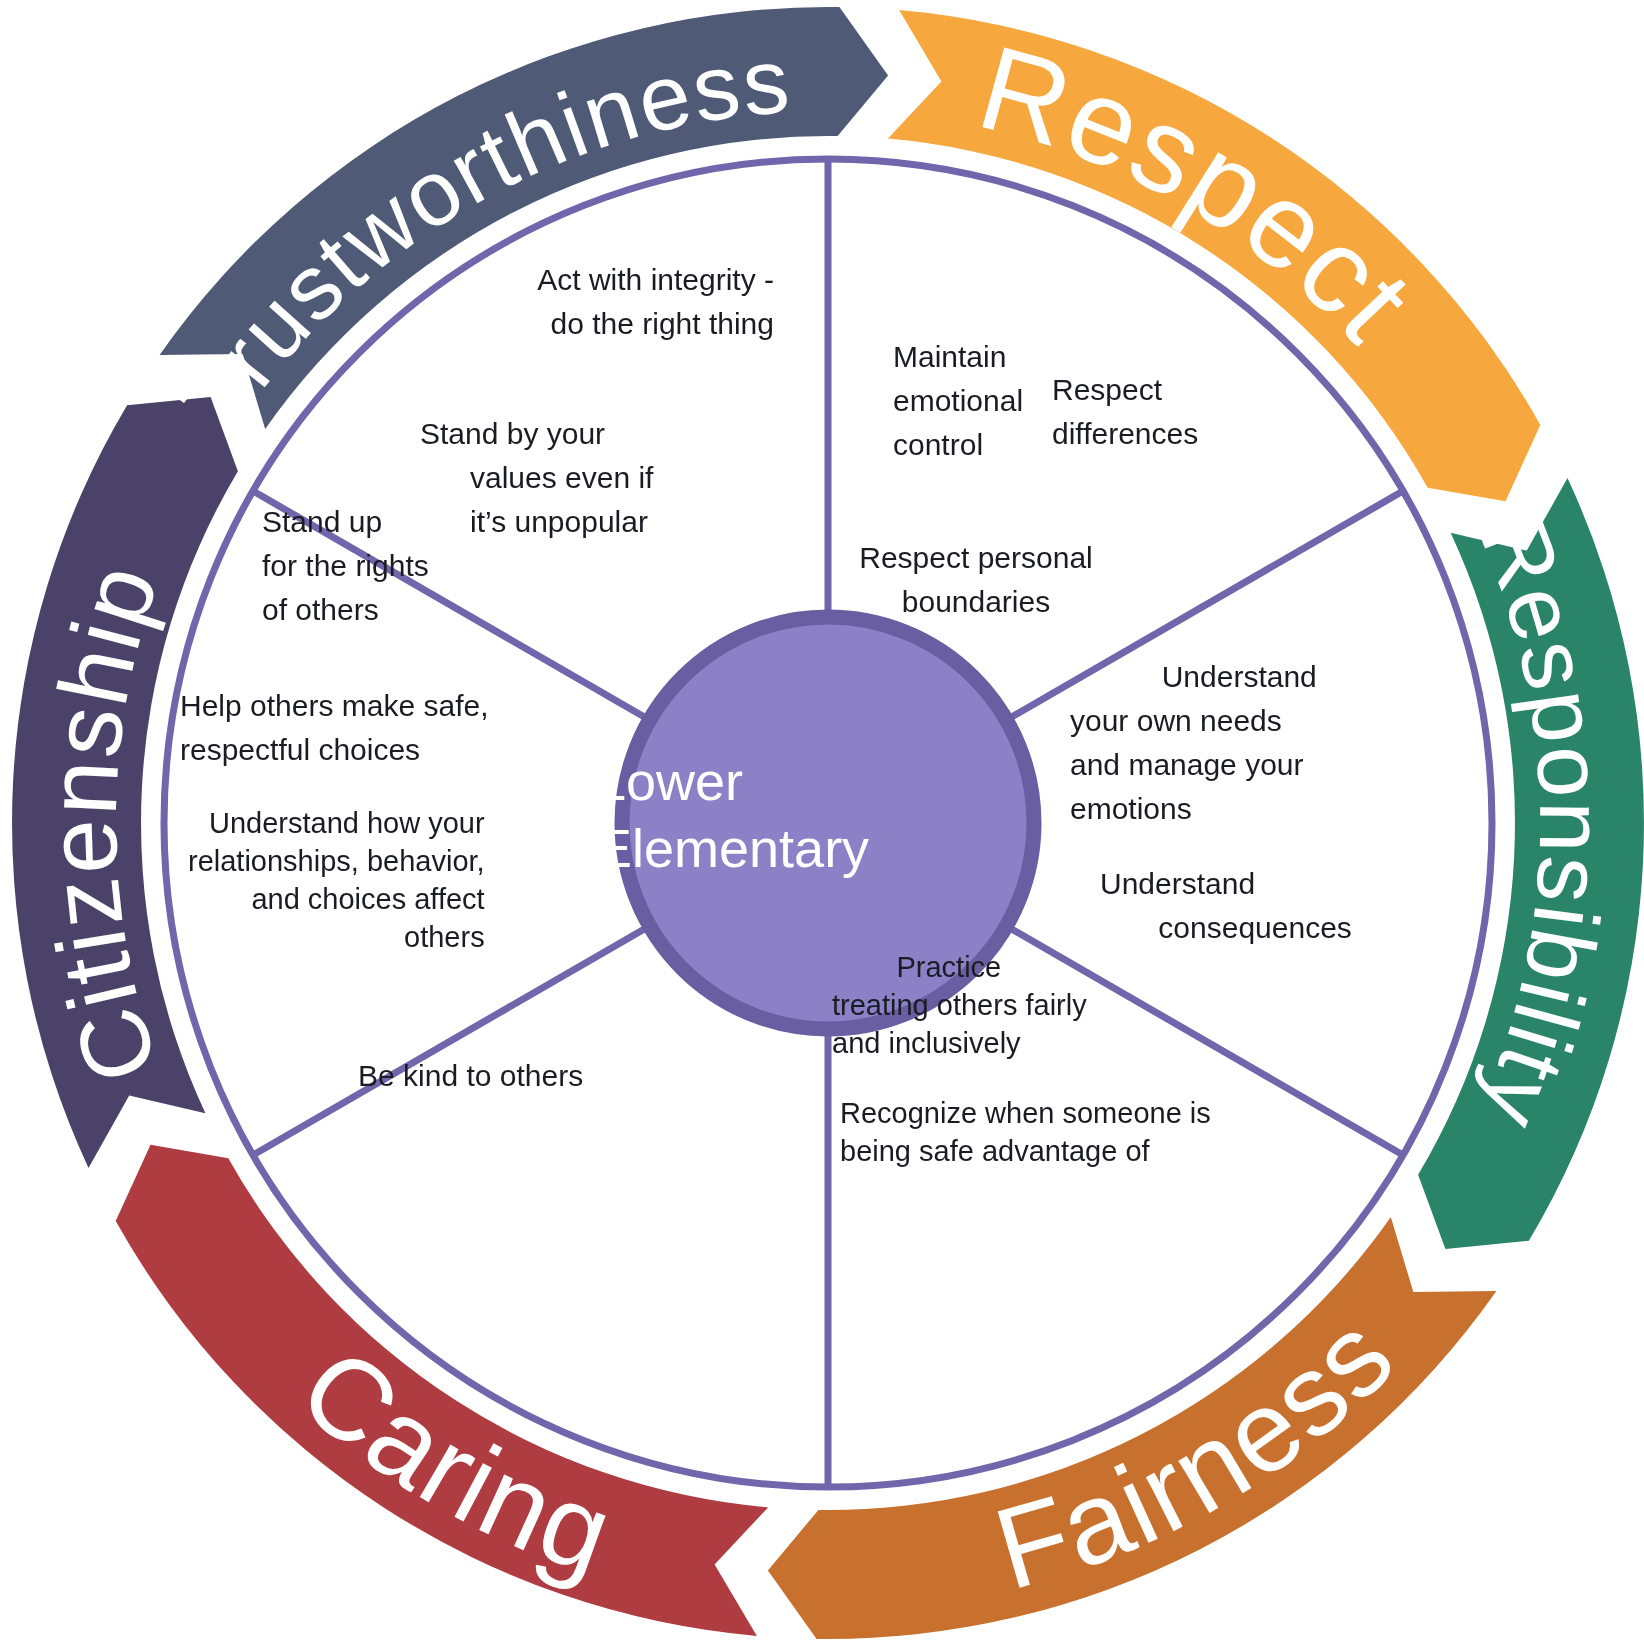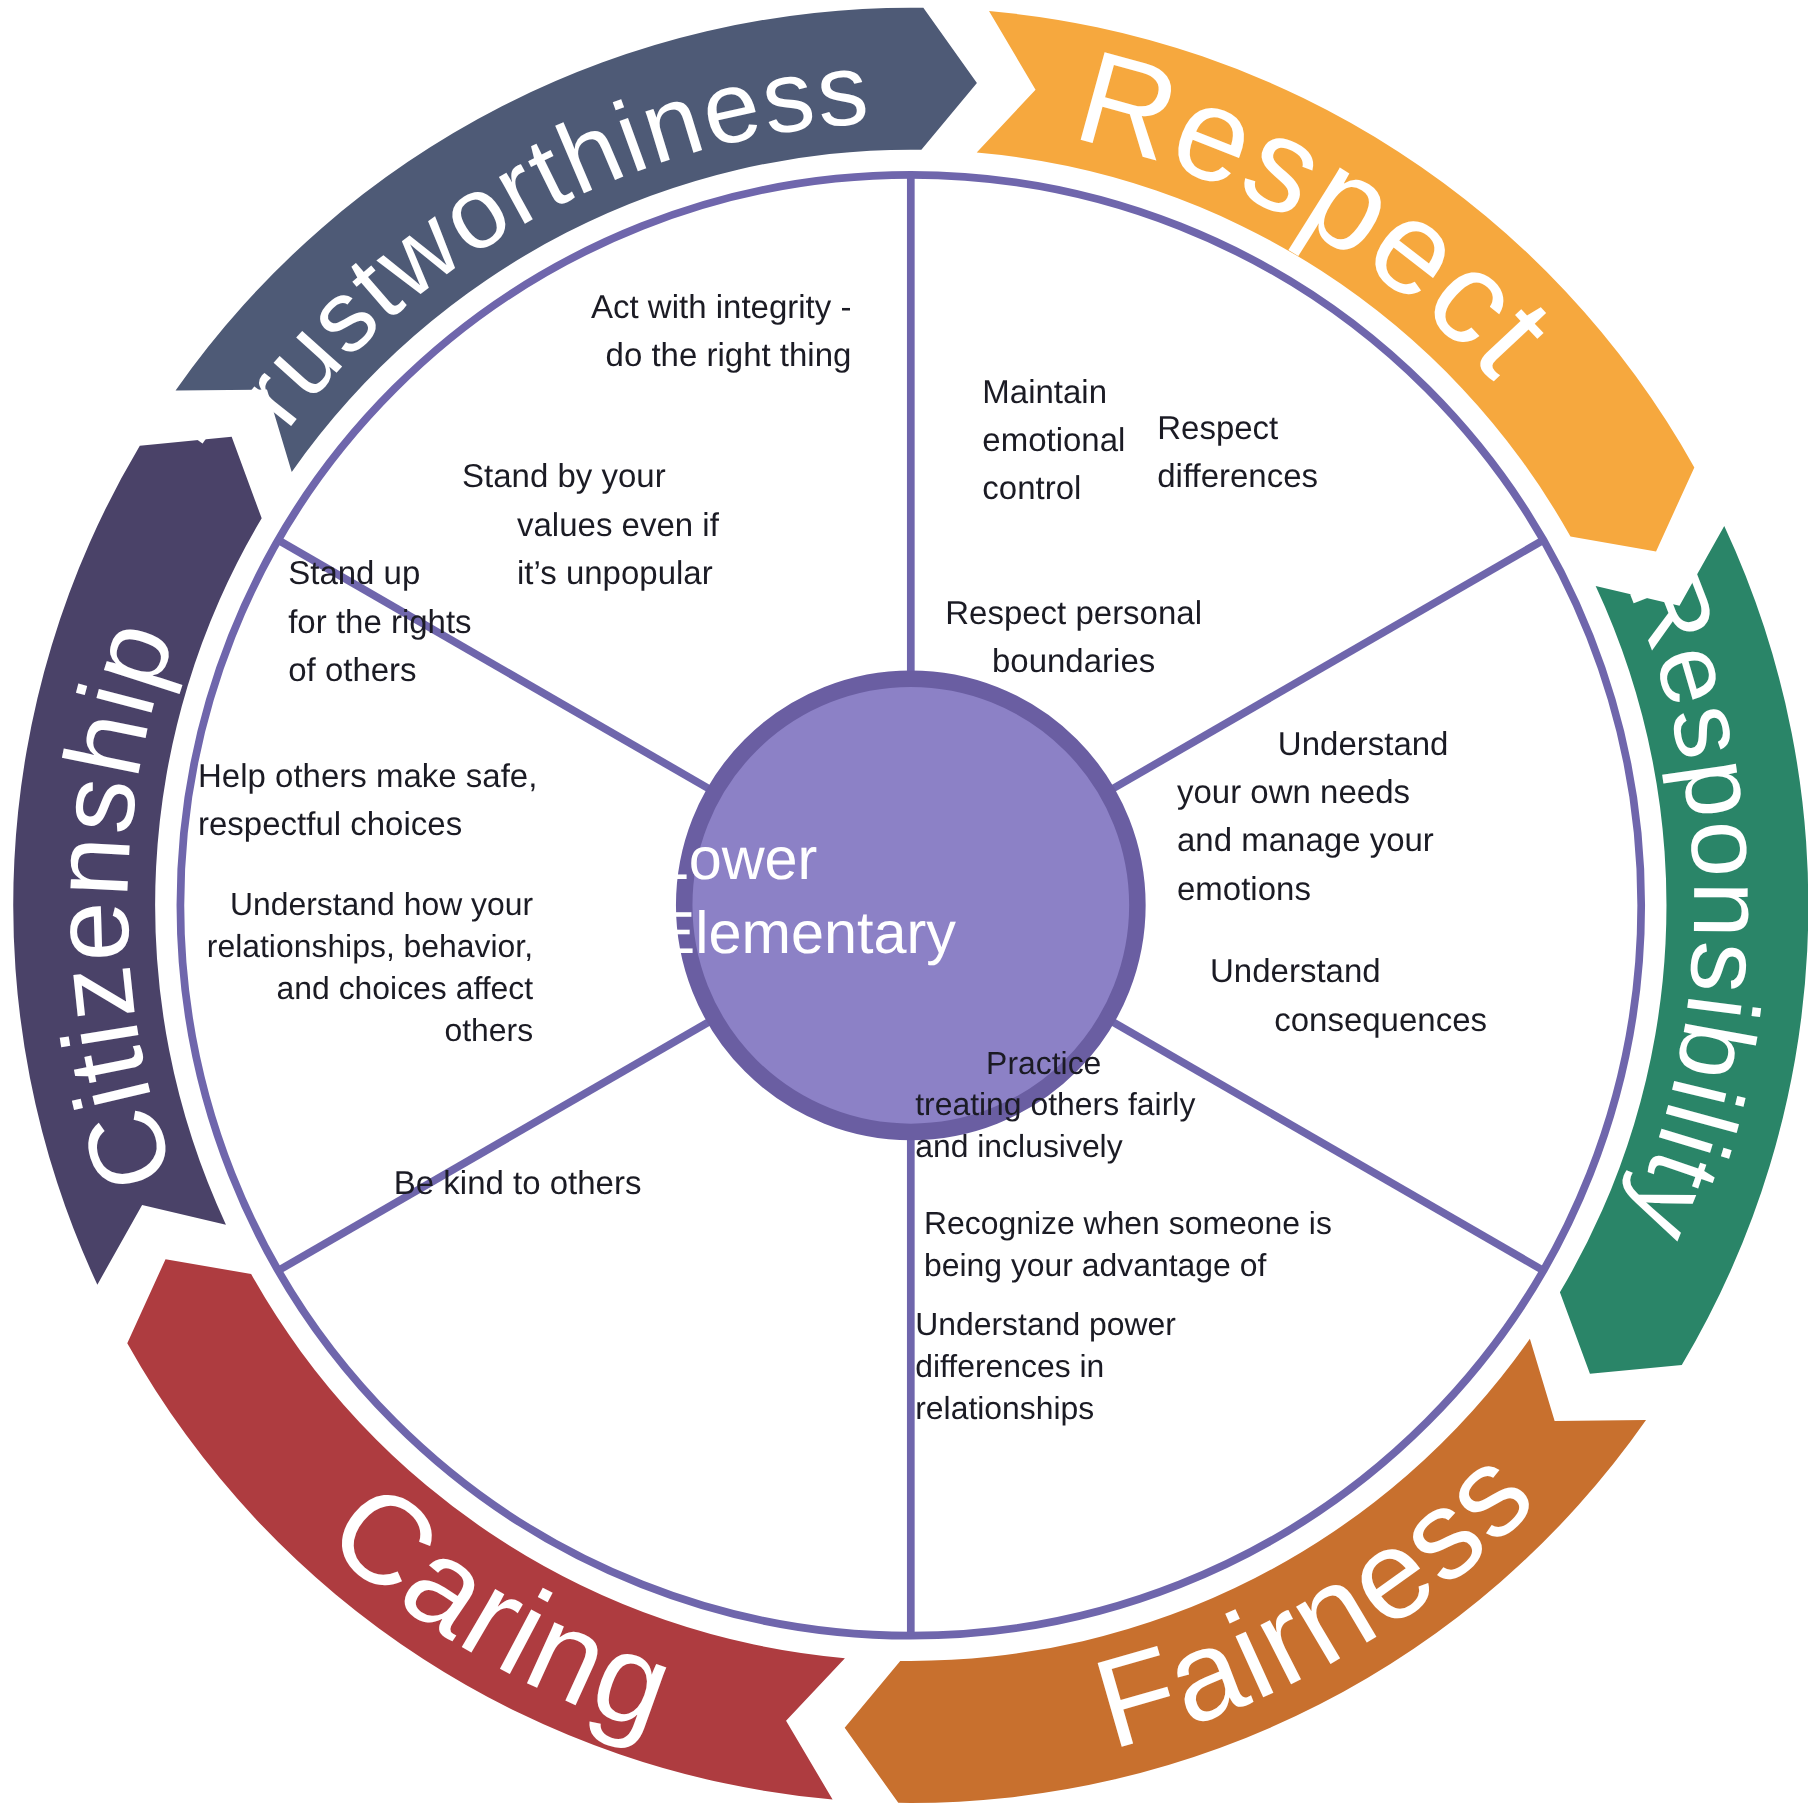--- a/index.html
+++ b/index.html
@@ -68,24 +68,21 @@
 your own needs
 and manage your
 emotions</div>
   <div class="txt" style="left:1100px;top:862px;">Understand
 &nbsp;&nbsp;&nbsp;&nbsp;&nbsp;&nbsp;&nbsp;consequences</div>
 
   <div class="txt small" style="left:832px;top:948px;">&nbsp;&nbsp;&nbsp;&nbsp;&nbsp;&nbsp;&nbsp;&nbsp;Practice
 treating others fairly
 and inclusively</div>
   <div class="txt small" style="left:840px;top:1094px;">Recognize when someone is
-being your advantage of</div>
-  <div class="txt small" style="left:832px;top:1186px;">Understand power
-differences in
-relationships</div>
+being safe advantage of</div>
 
   <div class="txt" style="left:358px;top:1054px;">Be kind to others</div>
 
   <div class="txt" style="left:222px;top:500px;margin-left:40px;">Stand up
 for the rights
 of others</div>
   <div class="txt" style="left:180px;top:684px;">Help others make safe,
 respectful choices</div>
   <div class="txt small" style="left:188px;top:804px;text-align:right;">Understand how your
 relationships, behavior,

